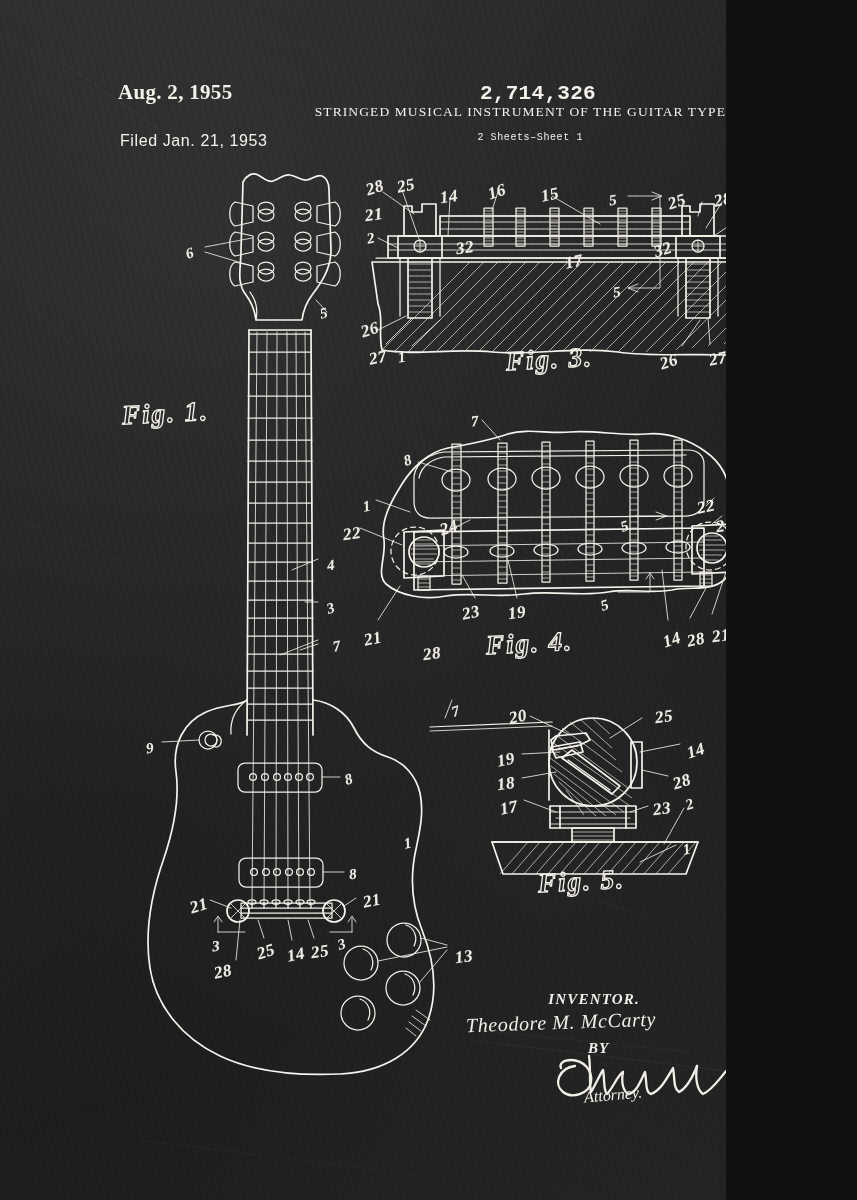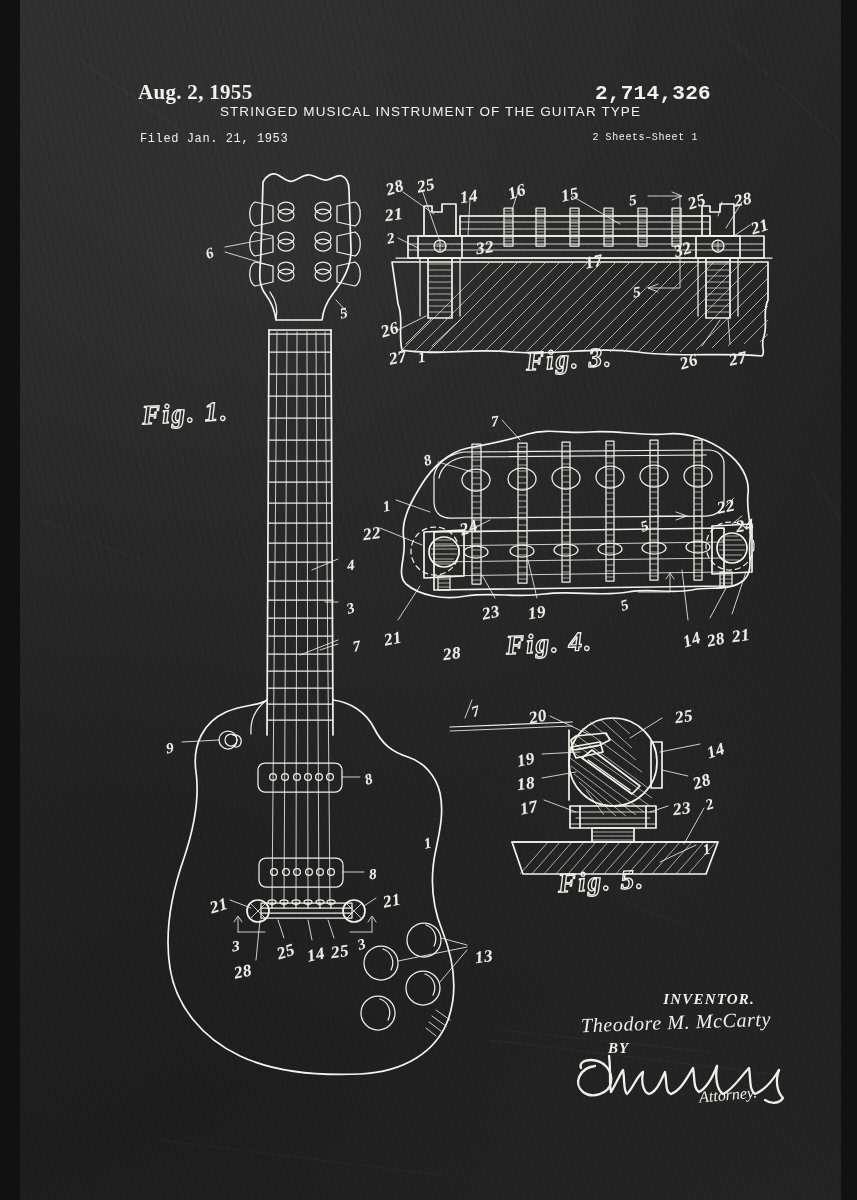--- a/index.html
+++ b/index.html
@@ -1,25 +1,24 @@
 <!DOCTYPE html>
 <html><head>
 <meta charset="utf-8">
 <style>
   html,body{margin:0;padding:0;background:#111;}
   body{width:857px;height:1200px;overflow:hidden;font-family:"Liberation Sans",sans-serif;}
 
   #sheet{
-    position:relative;width:821px;height:1200px;
+    position:relative;width:726px;height:1200px;
     background:
       radial-gradient(ellipse 120% 80% at 30% 20%, rgba(70,70,70,.30), rgba(0,0,0,0) 60%),
       radial-gradient(ellipse 100% 70% at 78% 72%, rgba(58,58,58,.22), rgba(0,0,0,0) 62%),
       linear-gradient(160deg,#2c2c2c 0%,#262626 28%,#212121 55%,#1d1d1d 78%,#222 100%);
     overflow:hidden;
-    margin-left:20px;
   }
   
   #grain{
     position:absolute;inset:0;pointer-events:none;opacity:.5;
     background-image:
       repeating-linear-gradient(107deg, rgba(255,255,255,.022) 0 1px, rgba(0,0,0,0) 1px 5px),
       repeating-linear-gradient(17deg, rgba(255,255,255,.014) 0 1px, rgba(0,0,0,0) 1px 9px),
       repeating-linear-gradient(78deg, rgba(0,0,0,.10) 0 2px, rgba(0,0,0,0) 2px 7px);
   }
   #scratch{position:absolute;inset:0;pointer-events:none;}
@@ -29,23 +28,23 @@
   .ln-t{fill:none;stroke:#efece5;stroke-width:.85;stroke-linecap:round;}
   .ln-h{fill:none;stroke:#e6e3dc;stroke-width:.7;}
   .ln-b{fill:none;stroke:#f6f3ec;stroke-width:1.7;stroke-linecap:round;stroke-linejoin:round;}
 
   
   .hdr{position:absolute;color:#f3f1ea;}
   .hdr-date{left:118px;top:80px;font-family:"Liberation Serif",serif;font-weight:bold;font-size:21px;letter-spacing:.3px;}
   .hdr-num{right:130px;top:82px;font-family:Liberation Mono, monospace;font-weight:bold;font-size:21px;letter-spacing:.3px;}
   .hdr-name{left:0;right:0;top:84px;text-align:center;font-family:"Liberation Mono",monospace;font-size:16px;letter-spacing:1.6px;}
   .hdr-name sup{font-size:10px;vertical-align:5px;letter-spacing:0;}
-  .hdr-t1{left:0;right:0;top:104px;text-align:center;font-family:Liberation Sans, sans-serif;font-size:13.5px;letter-spacing:1.1px;}
+  .hdr-t1{left:0;right:0;top:104px;text-align:right;font-family:Liberation Serif, serif;font-size:13.5px;letter-spacing:1.1px;}
   .hdr-t2{left:0;right:0;top:121px;text-align:center;font-family:"Liberation Mono",monospace;font-size:13.5px;letter-spacing:1.1px;}
-  .hdr-filed{left:120px;top:132px;font-family:Liberation Mono, monospace;font-size:12px;letter-spacing:.6px;text-align:right;}
+  .hdr-filed{left:120px;top:132px;font-family:Liberation Sans, sans-serif;font-size:16px;letter-spacing:.6px;text-align:right;}
   .hdr-sheets{right:143px;top:132px;font-family:Liberation Mono, monospace;font-size:10px;letter-spacing:.6px;}
 
   
   .ref{position:absolute;color:#f0ede6;font-family:"Liberation Serif",serif;font-style:italic;
        font-size:17px;font-weight:600;letter-spacing:.5px;text-shadow:0 0 1px rgba(240,240,235,.35);}
   .ref.sm{font-size:15px;}
   .ref.r18{transform:rotate(-18deg);}
   .ref.r12{transform:rotate(-12deg);}
   .ref.r8{transform:rotate(-8deg);}
 

